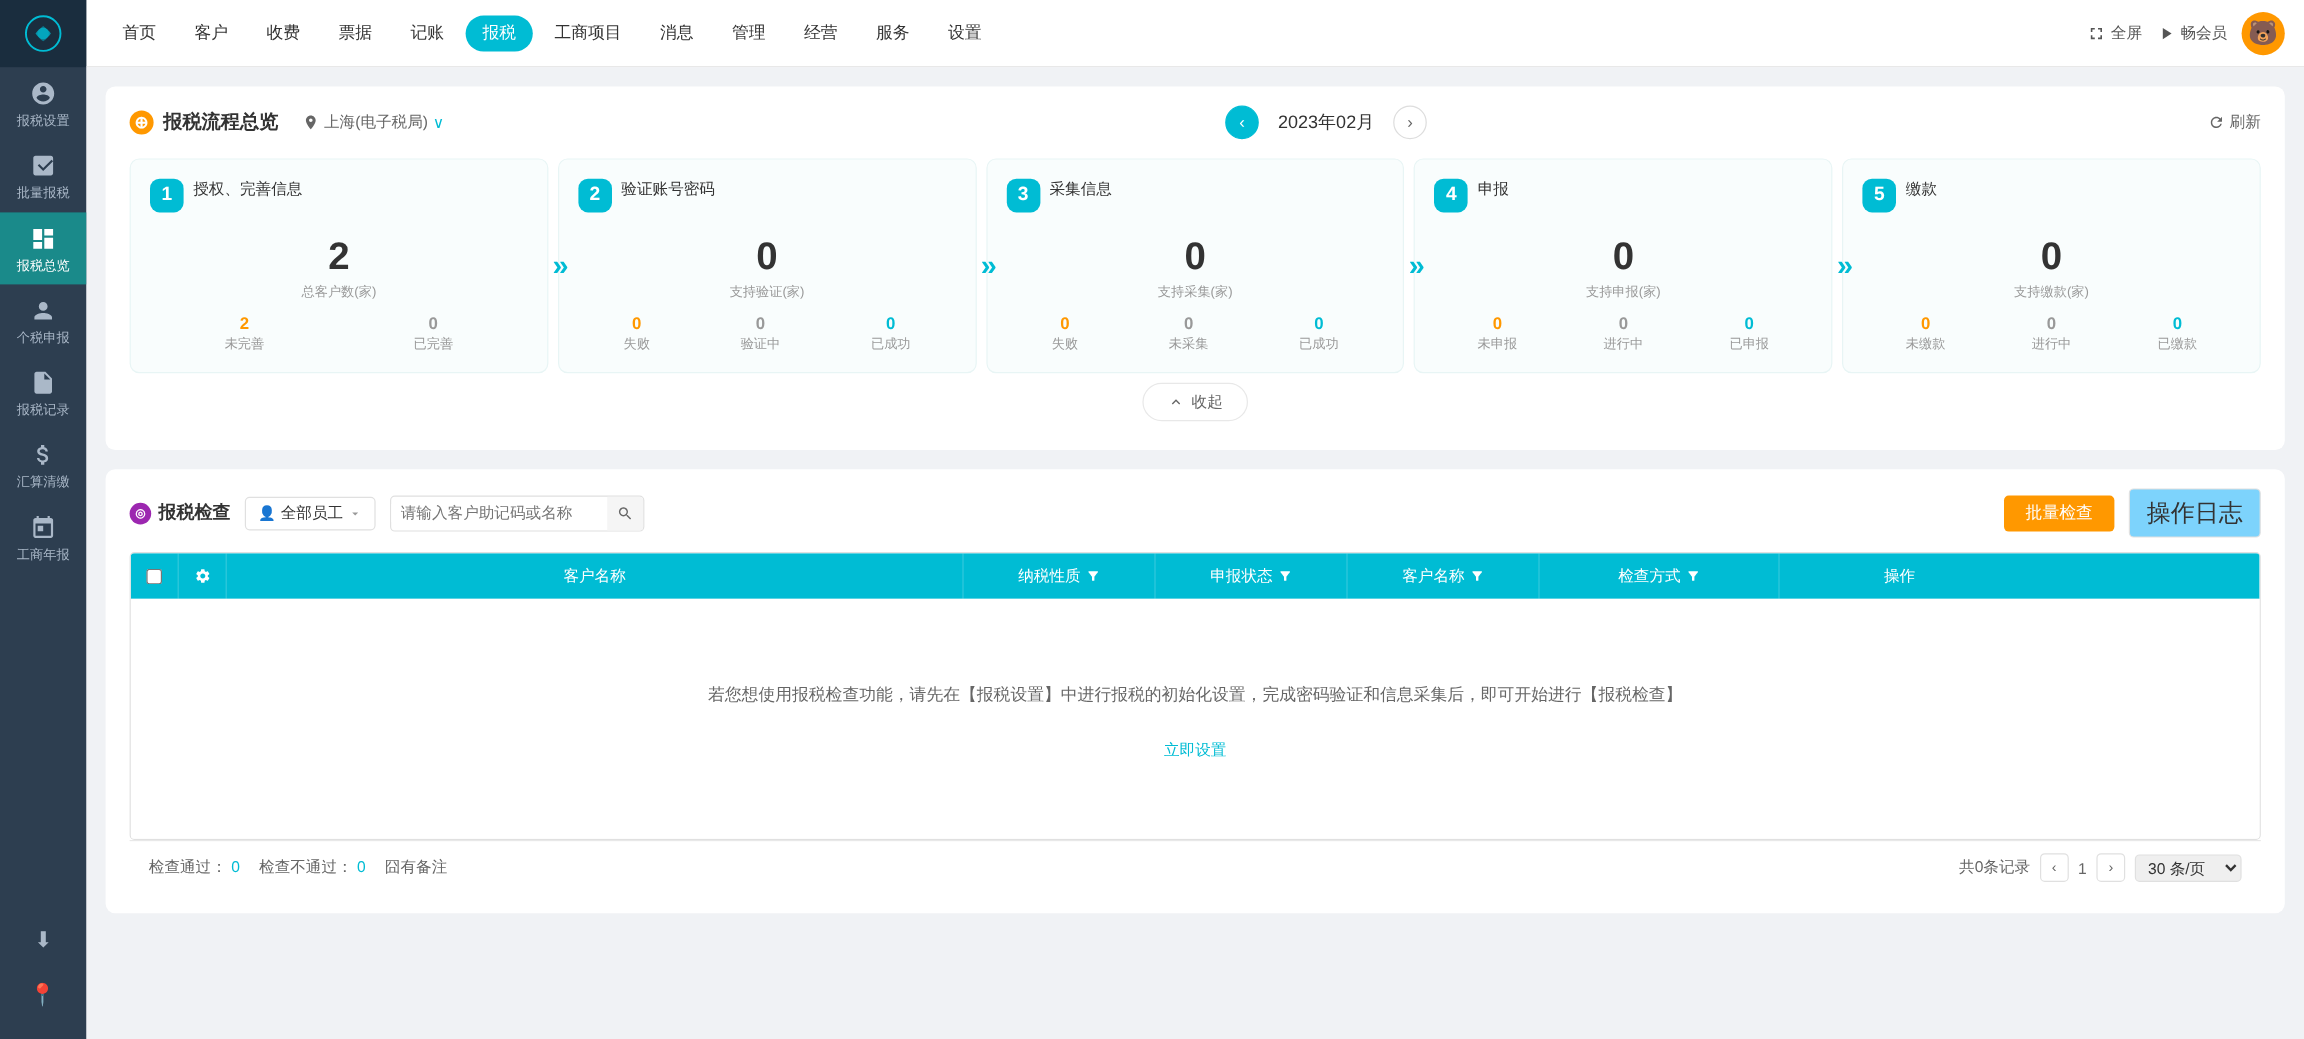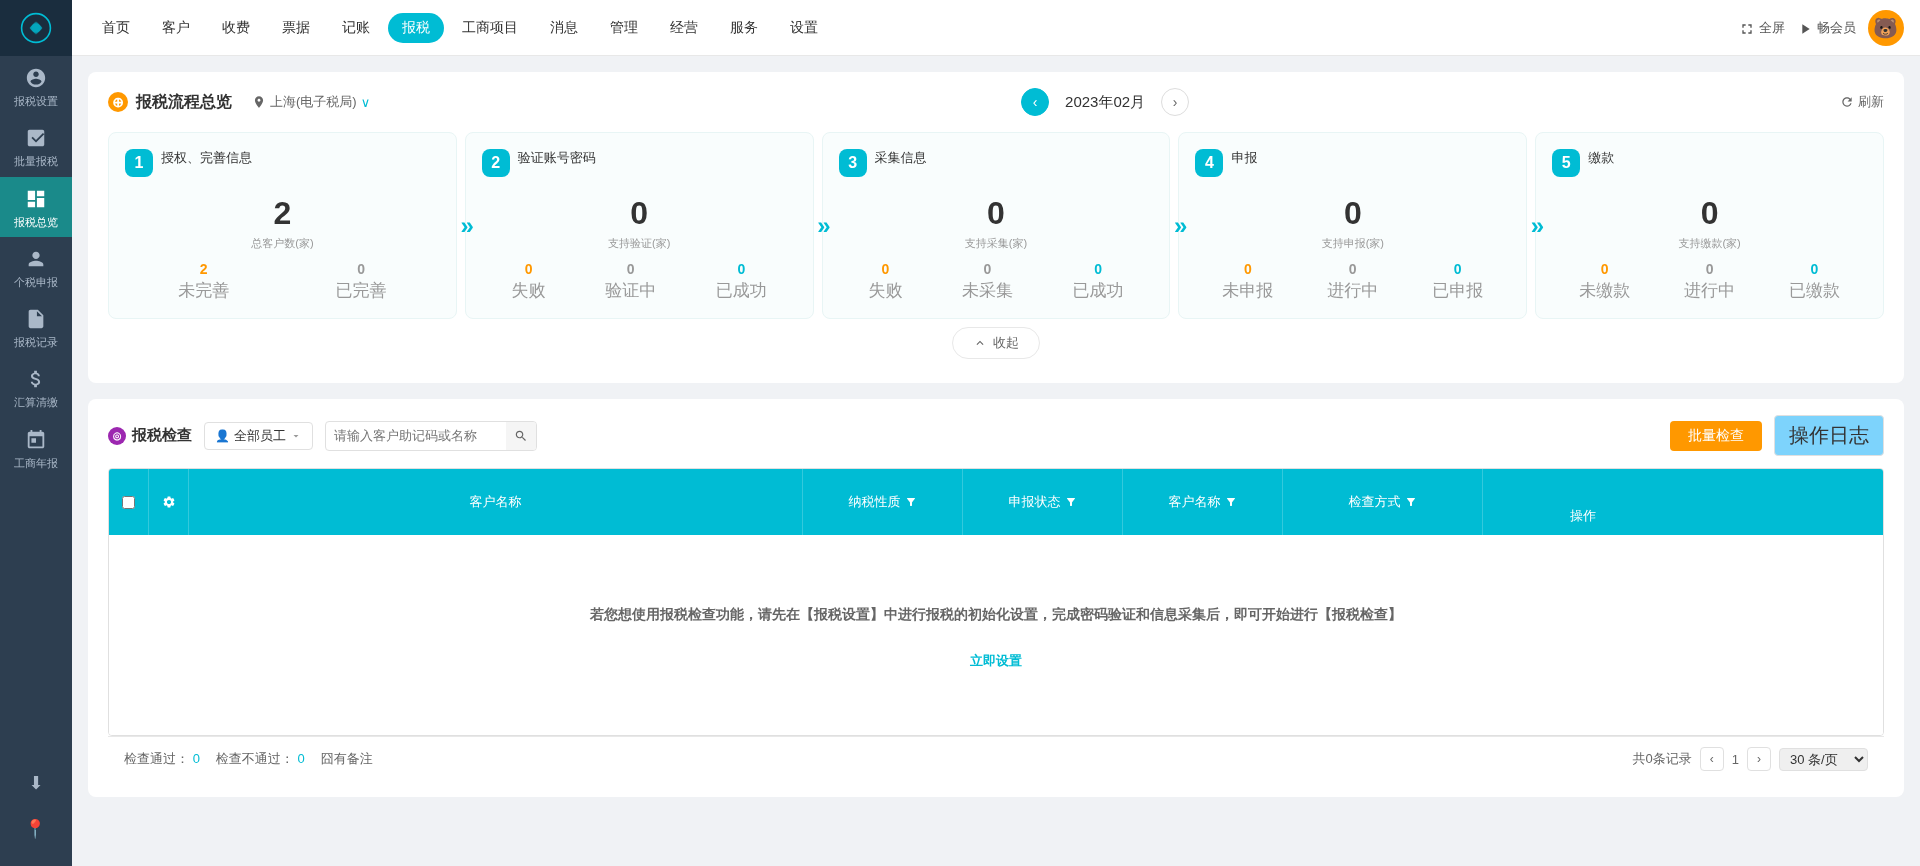--- a/index.html
+++ b/index.html
@@ -94,21 +94,21 @@
       color: #fff;
       border-radius: 20px;
     }
     .nav-right {
       display: flex;
       align-items: center;
       gap: 12px;
     }
     .nav-right-btn {
       display: flex;
-      align-items: flex-end;
+      align-items: center;
       gap: 4px;
       cursor: pointer;
       color: #555;
       font-size: 13px;
     }
     .avatar {
       width: 36px;
       height: 36px;
       border-radius: 50%;
       background: #ff9800;
@@ -245,21 +245,21 @@
     .step-stat {
       display: flex;
       flex-direction: column;
       align-items: center;
       gap: 2px;
     }
     .step-stat-num { font-size: 14px; font-weight: 600; }
     .step-stat-num.orange { color: #ff9800; }
     .step-stat-num.gray { color: #999; }
     .step-stat-num.teal { color: #00bcd4; }
-    .step-stat-label { font-size: 17px; color: #999; }
+    .step-stat-label { font-size: 11px; color: #999; }
 
     
     .collapse-bar {
       display: flex;
       justify-content: center;
       margin: 8px 0;
     }
     .collapse-btn {
       display: flex;
       align-items: center;
@@ -379,30 +379,29 @@
     .th {
       padding: 10px 8px;
       font-size: 13px;
       text-align: center;
       display: flex;
       align-items: center;
       justify-content: center;
       gap: 4px;
       border-right: 1px solid rgba(255,255,255,0.2);
     }
-    .th:last-child { border-right: none; margin-top: 28px; }
+    .th:last-child { border-right: none; }
     .table-body {
       min-height: 200px;
       display: flex;
       align-items: center;
       justify-content: center;
       background: #fff;
       padding: 40px;
       text-align: center;
-      font-weight: bold;
     }
     .empty-msg { color: #666; font-size: 14px; line-height: 2; }
     .empty-link { color: #00bcd4; cursor: pointer; }
 
     
     .table-footer {
       display: flex;
       align-items: center;
       justify-content: space-between;
       padding: 10px 16px;

